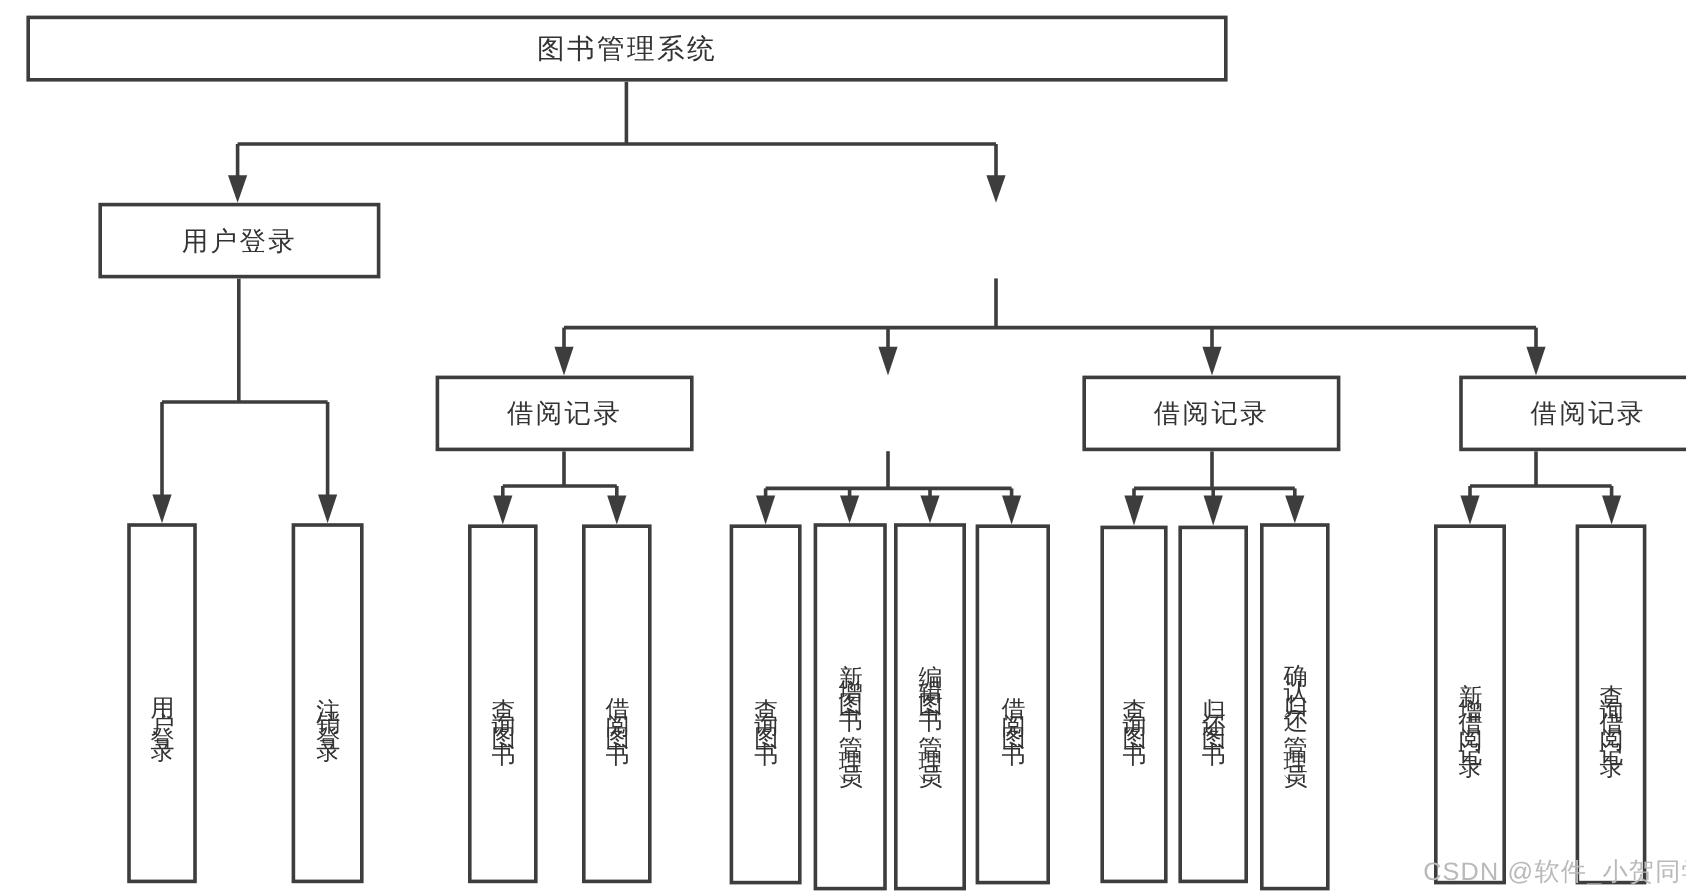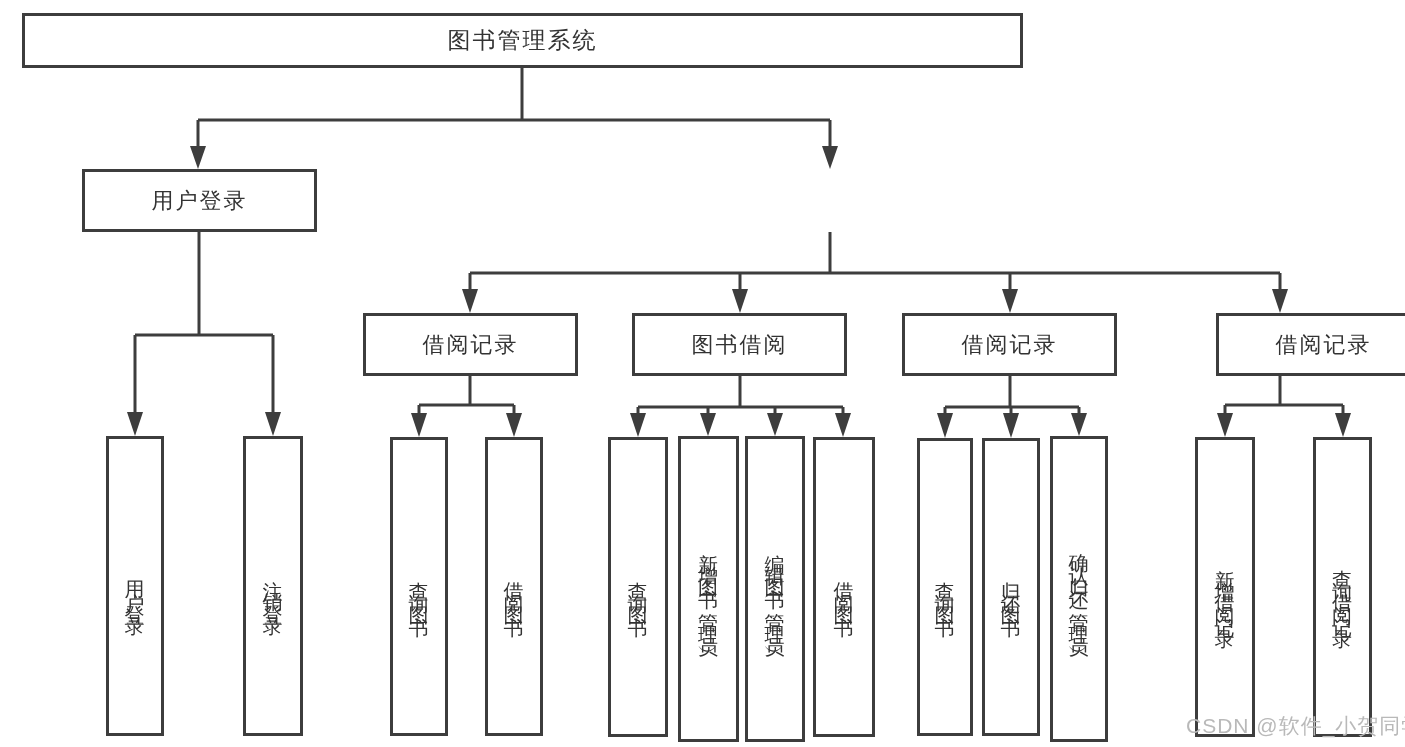--- a/index.html
+++ b/index.html
@@ -92,21 +92,20 @@
       <polygon points="1217,413 1233,413 1225,437" fill="#3d3d3d" stroke="none"></polygon>
     <path d="M1343 405 V417"></path>
       <polygon points="1335,413 1351,413 1343,437" fill="#3d3d3d" stroke="none"></polygon>
   </svg>
 
   <div class="box flow root" style="left:22px;top:13px;width:1001px;height:55px">图书管理系统</div>
 
   <div class="box flow" style="left:82px;top:169px;width:235px;height:63px">用户登录</div>
 
   <div class="box flow" style="left:363px;top:313px;width:215px;height:63px">借阅记录</div>
-  <div class="box flow" style="left:632px;top:313px;width:215px;height:63px">图书借阅</div>
   <div class="box flow" style="left:902px;top:313px;width:215px;height:63px">借阅记录</div>
   <div class="box flow" style="left:1216px;top:313px;width:215px;height:63px">借阅记录</div>
 
   <div class="box leaf" style="left:106px;top:436px;width:58px;height:300px">用户登录</div>
   <div class="box leaf" style="left:243px;top:436px;width:60px;height:300px">注销登录</div>
 
   <div class="box leaf" style="left:390px;top:437px;width:58px;height:299px">查询图书</div>
   <div class="box leaf" style="left:485px;top:437px;width:58px;height:299px">借阅图书</div>
 
   <div class="box leaf" style="left:608px;top:437px;width:60px;height:300px">查询图书</div>

